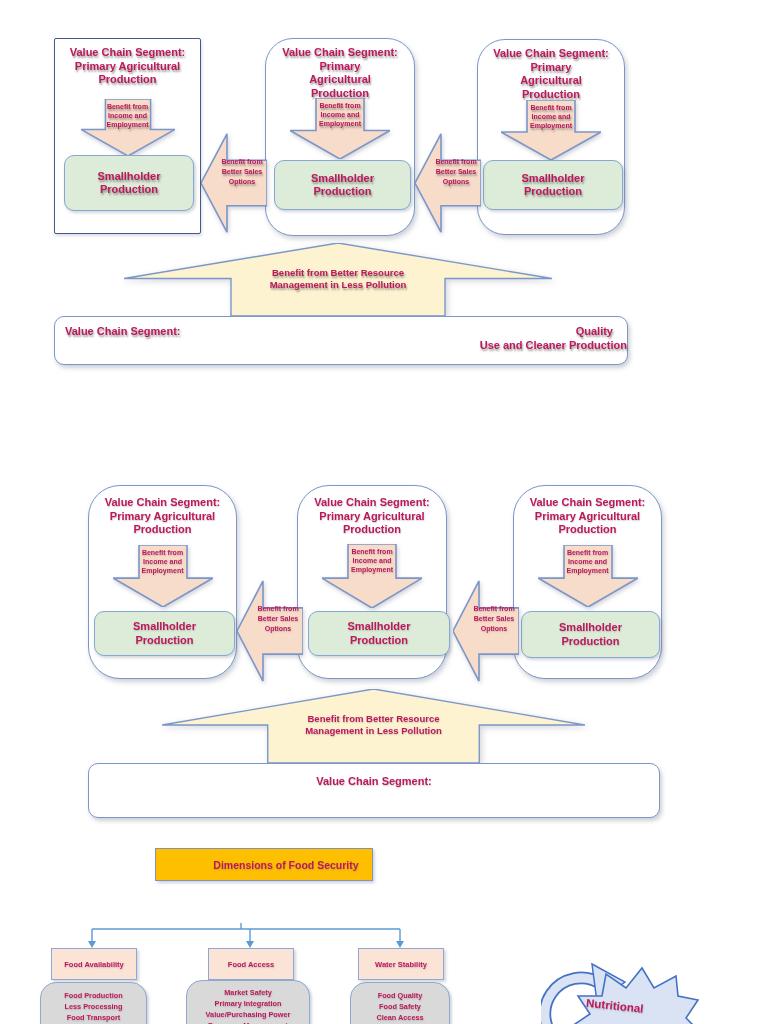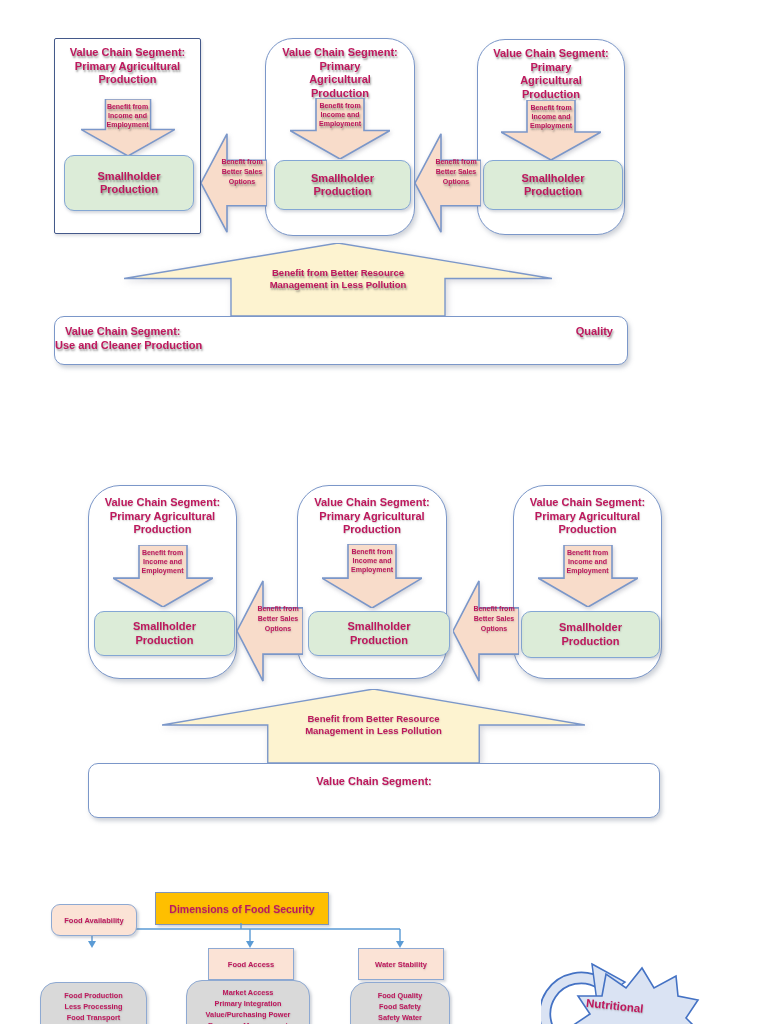--- a/index.html
+++ b/index.html
@@ -49,21 +49,21 @@
     box-shadow:1.5px 2px 3px rgba(110,120,140,0.3);
   }
   .green-box span{display:inline-block;width:90px;}
   
   .footer-bar{
     position:absolute;background:#ffffff;border:1.6px solid #7b97c9;border-radius:10px;
     box-shadow:2px 3px 4px rgba(110,120,140,0.35);
     font-size:11px;line-height:13px;font-weight:700;box-sizing:border-box;
   }
   .footer-row{display:flex;justify-content:space-between;padding:8px 14px 0 10px;}
-  .footer-center{text-align:left;margin-top:1px;}
+  .footer-center{text-align:right;margin-top:1px;}
   .footer-bar.centered{text-align:center;padding-top:11px;}
   .footer-bar.centered div{line-height:13.5px;}
   
   .orange-box{
     position:absolute;background:#febf00;border:1.5px solid #7f94b8;
     display:flex;align-items:center;justify-content:center;
     font-size:10.5px;font-weight:700;box-shadow:1.5px 2px 3px rgba(110,120,140,0.35);
   }
   .pink-box{
     position:absolute;background:#fbe3d6;border:1.4px solid #8ea9d2;
@@ -235,56 +235,56 @@
       <div class="big-arrow-label ts-soft">Benefit from Better Resource Management in Less Pollution</div>
     </div>
 
     <div class="footer-bar centered" style="left:88px;top:763px;width:572px;height:55px;">
       <div class="ts-soft">Value Chain Segment:</div>
     </div>
   </section>
 
   <section>
 
-    <div class="orange-box" style="left:155px;top:892px;width:172px;height:31px;">
+    <div class="orange-box" style="left:155px;top:848px;width:172px;height:31px;padding-left:44px;">
       <span class="ts-soft">Dimensions of Food Security</span>
     </div>
 
     <svg class="abs" style="left:85px;top:923px;" width="322" height="27" viewBox="0 0 322 27">
       <path d="M156 0 V6 M7 6 H315 M7 6 V19 M165 6 V19 M315 6 V19" fill="none" stroke="#5b9bd5" stroke-width="1.4"></path>
       <polygon points="3,18 11,18 7,25" fill="#5b9bd5"></polygon>
       <polygon points="161,18 169,18 165,25" fill="#5b9bd5"></polygon>
       <polygon points="311,18 319,18 315,25" fill="#5b9bd5"></polygon>
     </svg>
 
-    <div class="pink-box" style="left:51px;top:904px;width:84px;height:30px;border-radius:9px;">
+    <div class="pink-box" style="left:51px;top:948px;width:84px;height:30px;">
       <span class="ts-soft">Food Availability</span>
     </div>
     <div class="pink-box" style="left:208px;top:948px;width:84px;height:30px;">
       <span class="ts-soft">Food Access</span>
     </div>
     <div class="pink-box" style="left:358px;top:948px;width:84px;height:30px;">
       <span class="ts-soft">Water Stability</span>
     </div>
 
     <div class="gray-box" style="left:40px;top:982px;width:107px;height:75px;padding-top:7px;">
       <span class="item ts-soft">Food Production</span>
       <span class="item ts-soft">Less Processing</span>
       <span class="item ts-soft">Food Transport</span>
     </div>
     <div class="gray-box" style="left:186px;top:980px;width:124px;height:80px;padding-top:6px;">
-      <span class="item ts-soft">Market Access</span>
+      <span class="item ts-soft">Market Safety</span>
       <span class="item ts-soft">Primary Integration</span>
       <span class="item ts-soft">Value/Purchasing Power</span>
       <span class="item ts-soft">Resource Management</span>
     </div>
     <div class="gray-box" style="left:350px;top:982px;width:100px;height:75px;padding-top:7px;">
       <span class="item ts-soft">Food Quality</span>
       <span class="item ts-soft">Food Safety</span>
-      <span class="item ts-soft">Safety Water</span>
+      <span class="item ts-soft">Clean Access</span>
     </div>
 
     <svg class="abs" style="left:541px;top:956px;" width="86" height="92" viewBox="0 0 86 92">
       <path d="M 20 88 A 34 34 0 1 1 60 28" fill="none" stroke="#4472c4" stroke-width="12.5"></path>
       <path d="M 20 88 A 34 34 0 1 1 60 28" fill="none" stroke="#dae3f3" stroke-width="9"></path>
       <polygon points="51,8 84,26 56,46" fill="#dae3f3" stroke="#4472c4" stroke-width="1.5"></polygon>
     </svg>
 
     <svg class="abs" style="left:566px;top:966px;" width="136" height="112" viewBox="0 0 136 112">
       <polygon points="6,60 24,48 12,30 36,30 40,8 60,22 76,2 88,22 110,10 112,30 132,34 120,52 136,68 118,78 126,98 104,96 102,118 82,104 66,122 52,102 30,110 32,88 8,86 20,72" fill="#dae3f3" stroke="#4472c4" stroke-width="1.6"></polygon>

